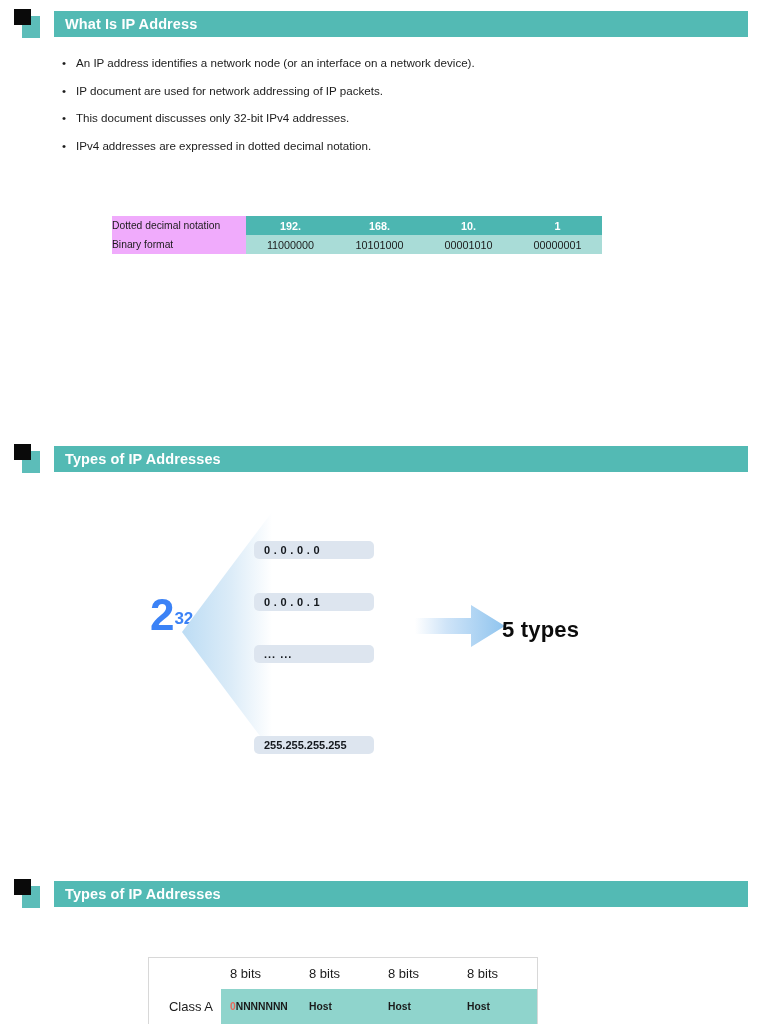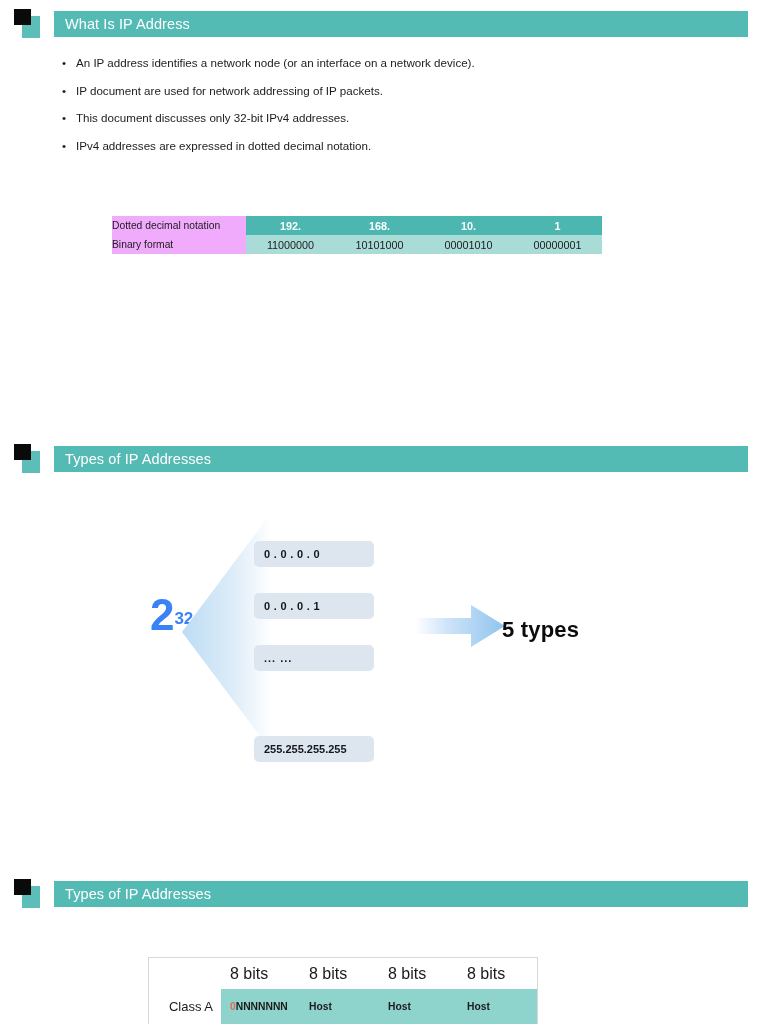--- a/index.html
+++ b/index.html
@@ -44,21 +44,21 @@
     position: absolute;
     left: 54px; top: 11px;
     width: 694px; height: 26px;
     background: #53bab4;
     display: flex;
     align-items: center;
   }
   .title-text {
     color: #ffffff;
     font-size: 14.5px;
-    font-weight: 400;
+    font-weight: 700;
     letter-spacing: .1px;
     padding-left: 11px;
     white-space: nowrap;
   }
 
   
   .bullet-list { position: absolute; left: 62px; top: 52px; width: 640px; }
   .bullet-row {
     display: flex;
     align-items: flex-start;
@@ -132,21 +132,21 @@
   .fan-triangle {
     position: absolute;
     left: 182px; top: 512px;
     width: 90px; height: 240px;
   }
 
   .fan-box {
     position: absolute;
     left: 254px;
     width: 120px;
-    height: 26px;
+    height: 18px;
     background: #dde5ef;
     border-radius: 5px;
     display: flex;
     align-items: center;
     padding-left: 10px;
     font-size: 11px;
     font-weight: bold;
     color: #14181d;
     letter-spacing: .3px;
   }
@@ -186,21 +186,21 @@
     grid-template-rows: 31px 35px;
   }
   .cg-cell {
     display: flex;
     align-items: center;
     font-size: 10.3px;
     color: #1b1b1b;
     padding-left: 9px;
     background: #ffffff;
   }
-  .cg-cell.hdr { font-size: 16px; color: #1b1b1b; }
+  .cg-cell.hdr { font-size: 13px; color: #1b1b1b; }
   .cg-cell.rowname {
     font-weight: normal;
     justify-content: flex-end;
     padding-right: 8px;
     padding-left: 0;
     font-size: 13px;
   }
   .cg-cell.teal {
     background: #8fd4cc;
     font-weight: bold;

